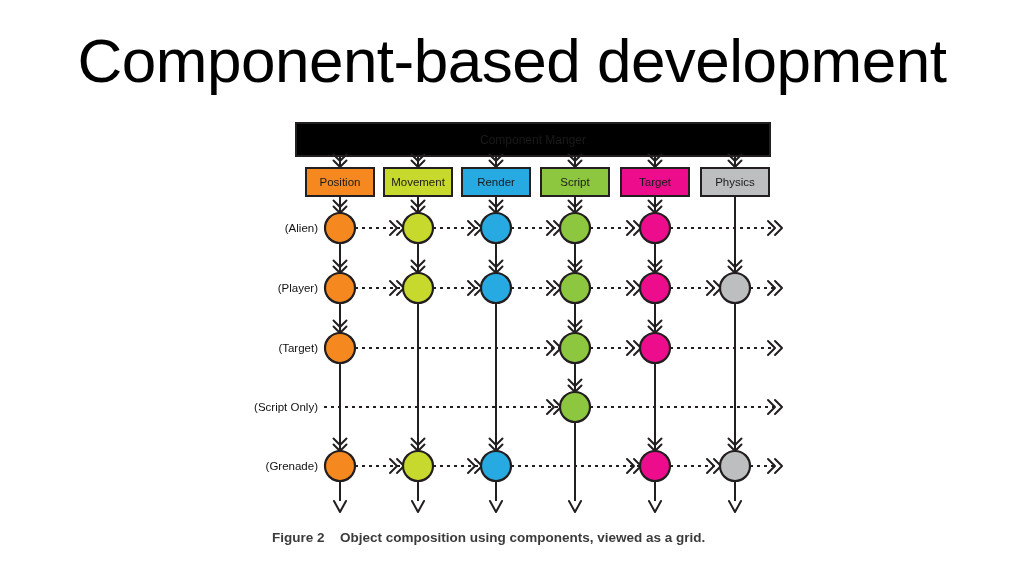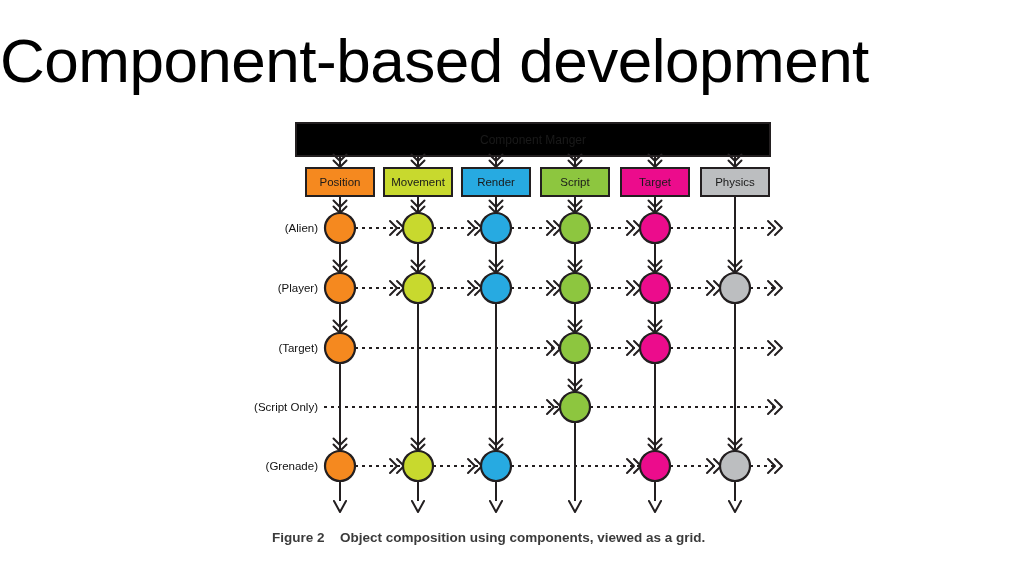--- a/index.html
+++ b/index.html
@@ -13,20 +13,21 @@
     position: relative;
     overflow: hidden;
     font-family: "Liberation Sans", sans-serif;
     color: #000000;
   }
   #slide-title {
     position: absolute;
     left: 0;
     top: 28px;
     width: 1024px;
+    text-align: center;
     font-size: 62px;
     font-weight: 400;
     line-height: 1.05;
     letter-spacing: -0.5px;
     color: #000000;
     white-space: nowrap;
   }
   #figure-area {
     position: absolute;
     left: 0;

